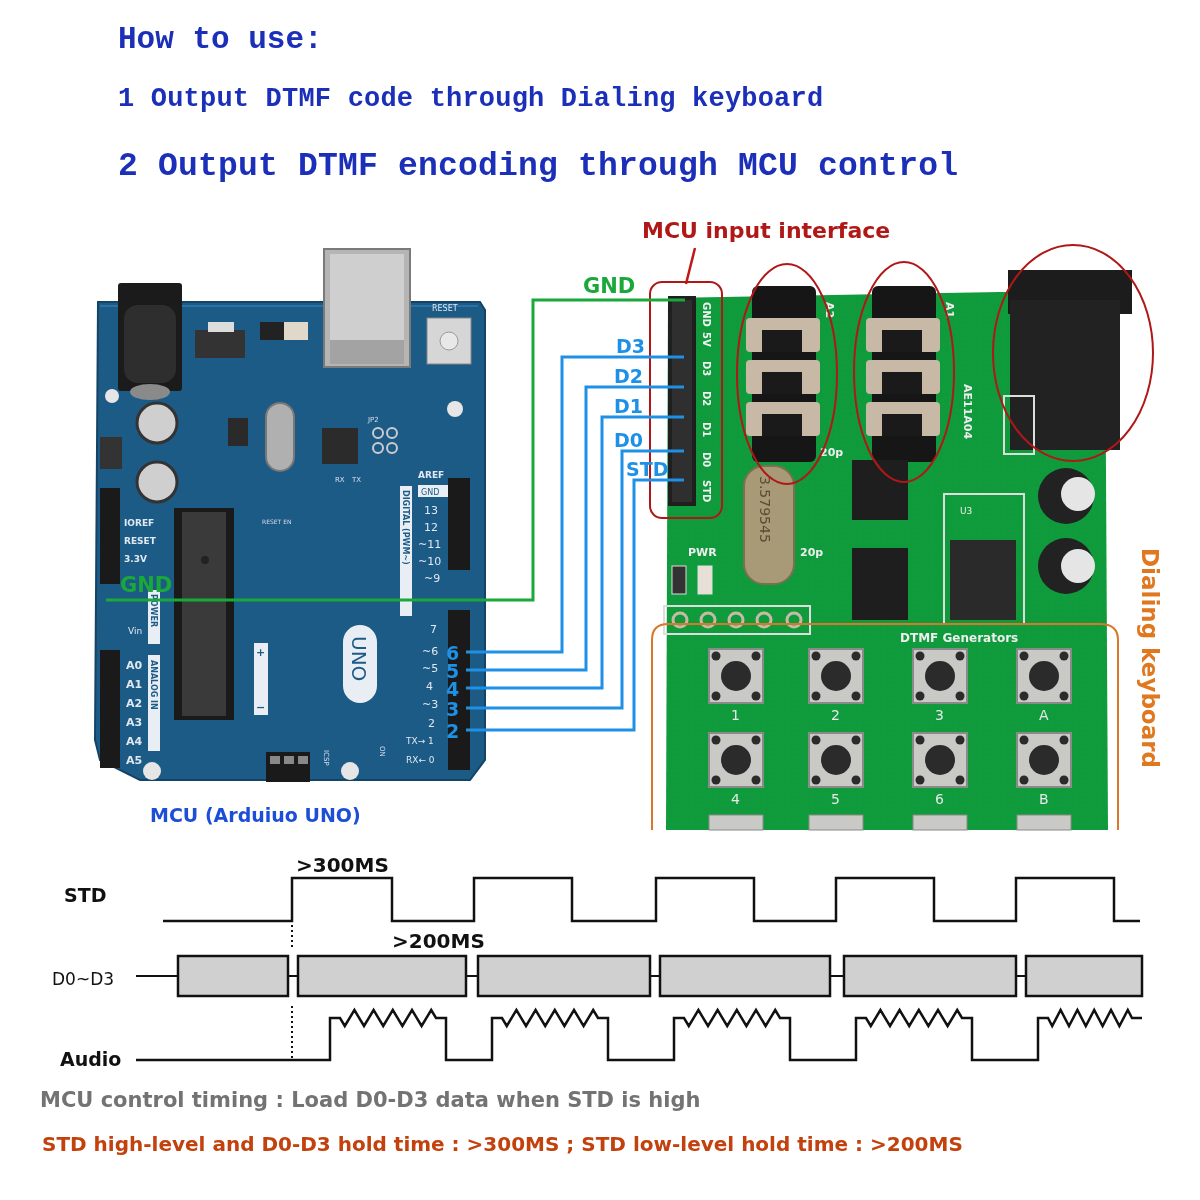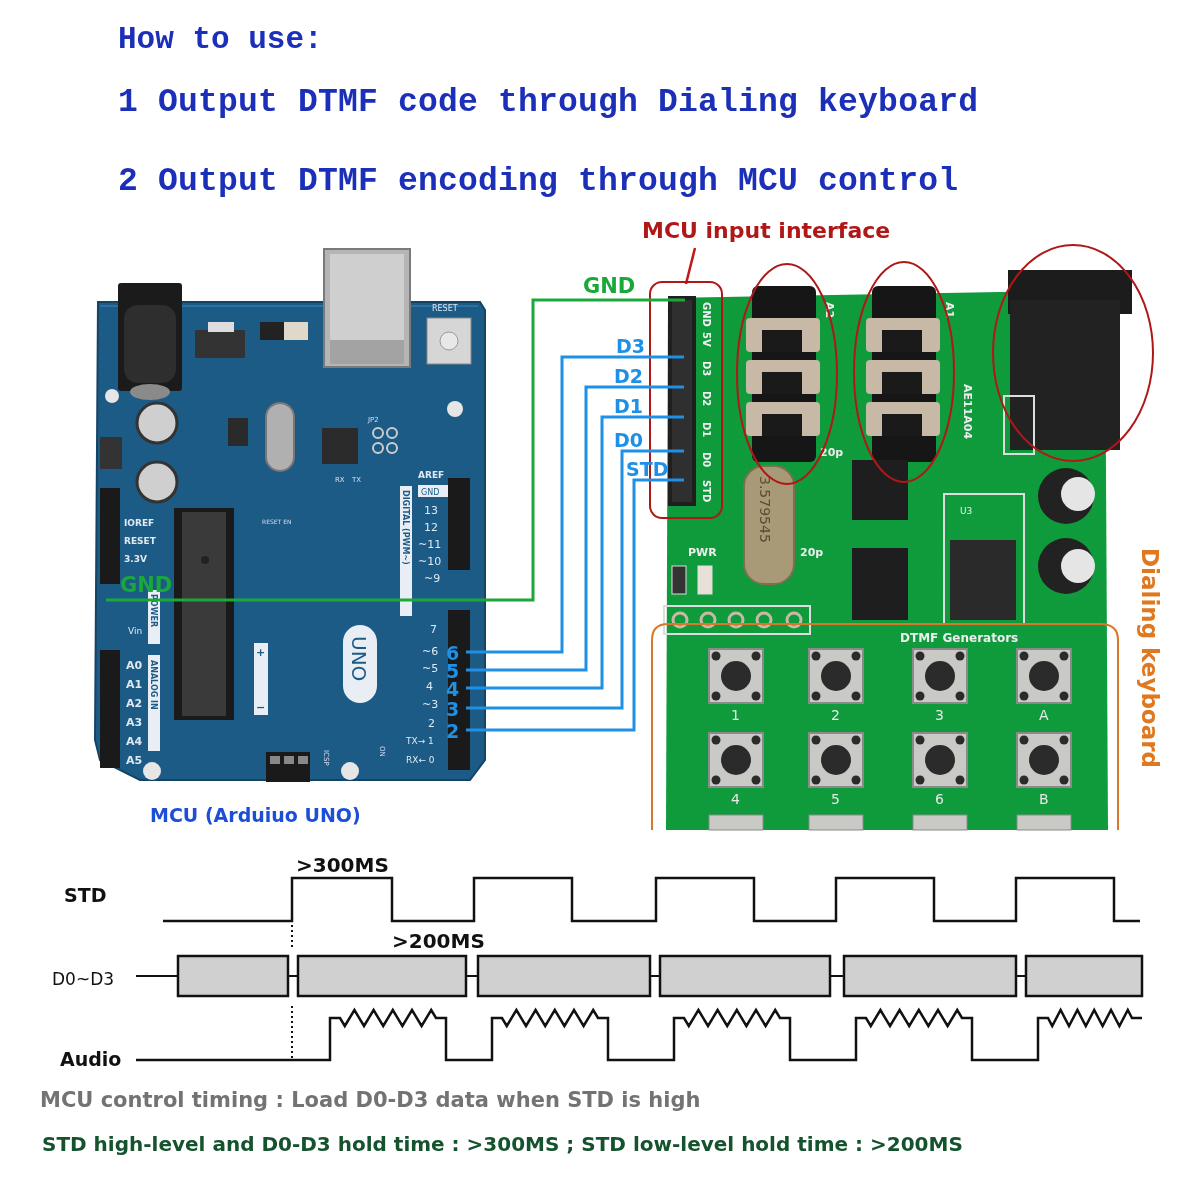--- a/index.html
+++ b/index.html
@@ -1,24 +1,24 @@
 <!DOCTYPE html>
 <html><head>
 <meta charset="utf-8">
 <style>
   html, body { margin:0; padding:0; background:#ffffff; }
   body { width:1200px; height:1200px; position:relative; overflow:hidden; font-family:"DejaVu Sans", sans-serif; }
   .abs { position:absolute; }
   .heading { color:#1b2fb8; font-weight:bold; font-family:Liberation Mono, monospace; white-space:nowrap; }
   #h-title { left:118px; top:22px; font-size:31px; }
-  #h-line1 { left:118px; top:84px; font-size:33px; letter-spacing:0.2px; }
-  #h-line2 { left:118px; top:163px; font-size:33px; letter-spacing:0.2px; }
+  #h-line1 { left:118px; top:84px; font-size:27px; letter-spacing:0.2px; }
+  #h-line2 { left:118px; top:148px; font-size:33px; letter-spacing:0.2px; }
   #mcu-caption { left:150px; top:804px; font-size:19px; color:#1d4ed8; font-weight:bold; }
   #note1 { left:40px; top:1088px; font-size:21px; color:#737373; font-weight:bold; white-space:nowrap; }
-  #note2 { left:42px; top:1132px; font-size:20px; color:#14532d; font-weight:bold; white-space:nowrap; }
+  #note2 { left:42px; top:1132px; font-size:20px; color:#c2410c; font-weight:bold; white-space:nowrap; }
   svg text { font-family:"DejaVu Sans", sans-serif; }
 </style>
 </head>
 <body>
 
 <div id="h-title" class="abs heading">How to use:</div>
 <div id="h-line1" class="abs heading">1 Output DTMF code through Dialing keyboard</div>
 <div id="h-line2" class="abs heading">2 Output DTMF encoding through MCU control</div>
 
 <svg class="abs" style="left:0;top:0" width="1200" height="1200" viewBox="0 0 1200 1200">

